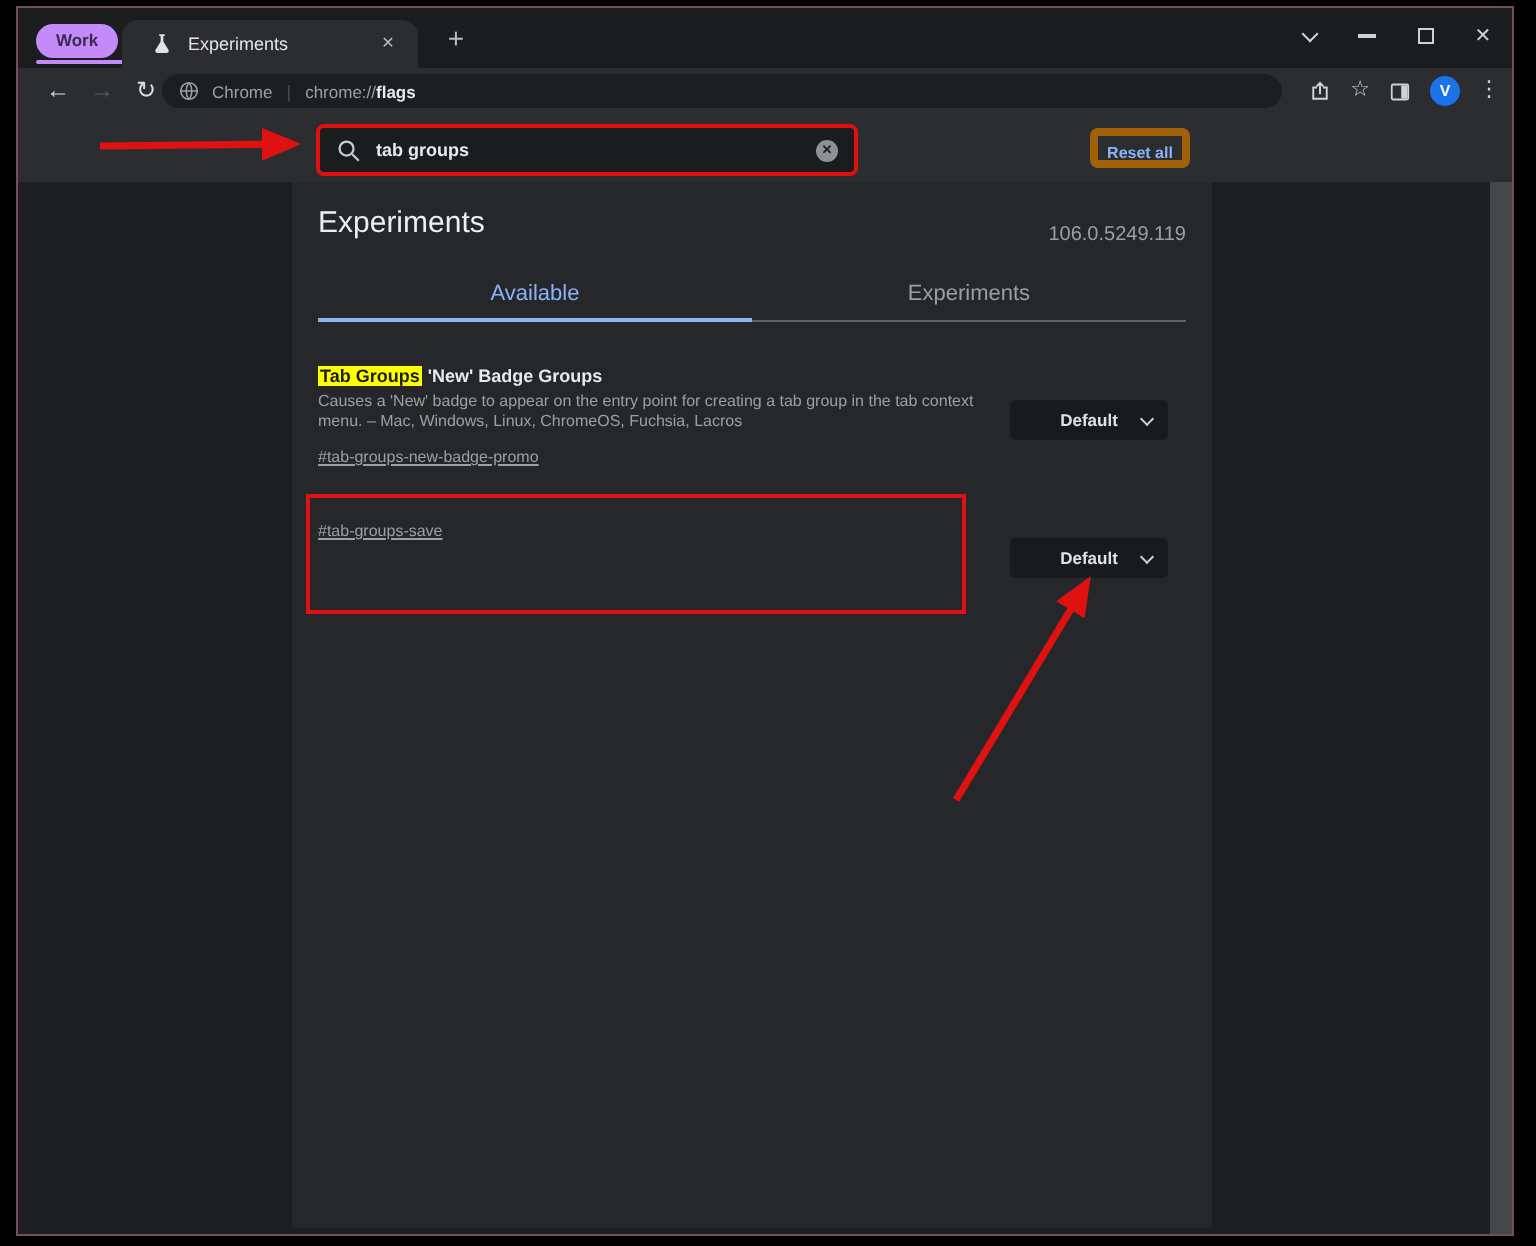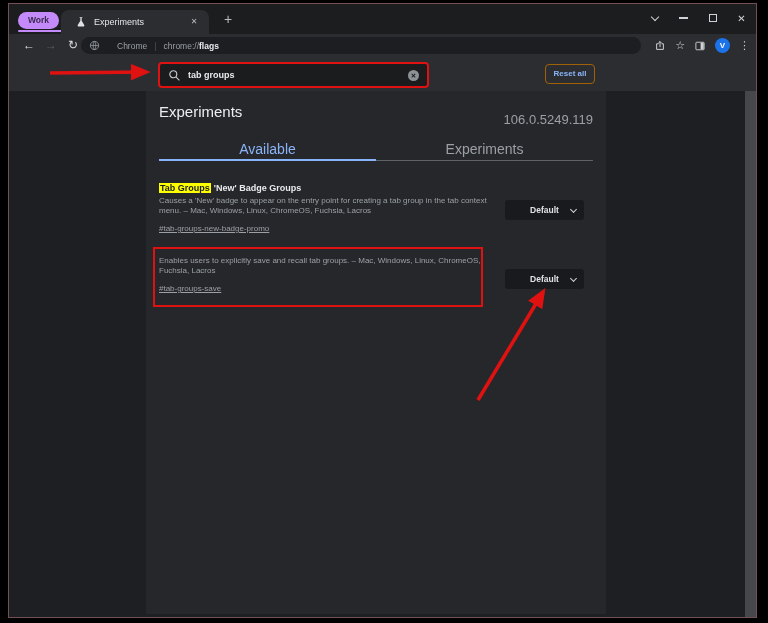--- a/index.html
+++ b/index.html
@@ -35,21 +35,21 @@
   .wc-close { font-size:10px; }
 
   
   .toolbar { position:absolute; left:0; top:30px; right:0; height:23px; background:#2c2d30; }
   .navbtn { position:absolute; top:0; width:20px; height:23px; text-align:center; line-height:23px;
             font-size:12px; color:#dadce0; }
   .navbtn.dim { color:#595d61; }
   .omnibox { position:absolute; left:72px; top:3px; height:17px; width:560px; border-radius:9px;
              background:#1d1e21; display:flex; align-items:center; padding:0 8px; }
   .omnibox .globe { width:11px; height:11px; margin-right:6px; flex:0 0 auto; }
-  .omni-host { font-size:8.5px; color:#9aa0a6;margin-left:11px; }
+  .omni-host { font-size:8.5px; color:#9aa0a6; }
   .omni-sep { font-size:9px; color:#4b4e52; margin:0 7px; }
   .omni-scheme { font-size:8.5px; color:#9aa0a6; }
   .omni-page { font-size:8.5px; color:#e8eaed; font-weight:bold; }
   .tb-right { position:absolute; right:6px; top:0; height:23px; display:flex; align-items:center; gap:9px; }
   .tb-ic { color:#cfd2d6; font-size:11px; line-height:23px; }
   .tb-svg { width:12px; height:12px; display:block; }
   .avatar { width:15px; height:15px; border-radius:50%; background:#1a73e8; color:#fff;
             font-size:8px; font-weight:bold; display:flex; align-items:center; justify-content:center; }
 
   
@@ -57,30 +57,30 @@
   .searchbox { position:absolute; left:149px; top:5px; width:271px; height:26px;
                background:#1b1c1e; border:2px solid #e01111; border-radius:4px;
                display:flex; align-items:center; padding:0 8px; }
   .searchbox svg { flex:0 0 auto; }
   .search-input { flex:1 1 auto; background:transparent; border:none; outline:none;
                   color:#e8eaed; font-size:9px; font-weight:bold; margin-left:7px;
                   font-family:"Liberation Sans", sans-serif; }
   .clear-btn { flex:0 0 auto; width:11px; height:11px; border-radius:50%; background:#8e9296;
                color:#1b1c1e; font-size:6.5px; line-height:11px; text-align:center; font-weight:bold; }
   .resetbtn { position:absolute; left:536px; top:7px; width:50px; height:20px;
-              border:1px solid #a16207; border-radius:4px; background:transparent;
+              border:4px solid #a16207; border-radius:4px; background:transparent;
               color:#8ab4f8; font-size:8px; font-weight:bold; line-height:18px; text-align:center; }
 
   
   .page { position:absolute; left:0; top:87px; right:0; bottom:0; background:#1e1f22; }
   .scrolltrack { position:absolute; right:0; top:0; width:11px; bottom:0; background:#46474b; }
   .panel { position:absolute; left:137px; top:0; width:460px; bottom:3px; background:#26272a; }
   .page-title { position:absolute; left:13px; top:12px; font-size:15px; font-weight:500; color:#eceff1; }
-  .version { position:absolute; right:13px; top:21px; font-size:13px; color:#9aa0a6; }
-  .seg-tab { position:absolute; top:50px; width:217px; text-align:center; font-size:14px; font-weight:500; }
+  .version { position:absolute; right:13px; top:21px; font-size:10px; color:#9aa0a6; }
+  .seg-tab { position:absolute; top:50px; width:217px; text-align:center; font-size:11px; font-weight:500; }
   .seg-available { left:13px; color:#8ab4f8; }
   .seg-unavailable { left:230px; color:#9aa0a6; }
   .seg-line-active { position:absolute; left:13px; top:68px; width:217px; height:2px; background:#8ab4f8; }
   .seg-line-idle { position:absolute; left:230px; top:69px; width:217px; height:1px; background:#5f6368; }
 
   .exp-row { position:absolute; left:13px; width:434px; }
   .row-1 { top:92px; }
   .row-2 { top:162px; }
   .exp-title { font-size:9px; font-weight:bold; color:#e8eaed; }
   .hl { background:#fdff00; color:#1c1d1f; padding:0 1px; }
@@ -196,21 +196,20 @@
           </div>
           <div class="exp-desc">Causes a 'New' badge to appear on the entry point for creating a tab group in the tab context menu. – Mac, Windows, Linux, ChromeOS, Fuchsia, Lacros</div>
           <a class="exp-link">#tab-groups-new-badge-promo</a>
         </div>
         <div class="exp-select sel-1">
           <span class="sel-label">Default</span>
           <span class="sel-chev"></span>
         </div>
 
         <div class="exp-row row-2">
-          <div class="exp-desc">Enables users to explicitly save and recall tab groups. – Mac, Windows, Linux, ChromeOS, Fuchsia, Lacros</div>
           <a class="exp-link">#tab-groups-save</a>
         </div>
         <div class="exp-select sel-2">
           <span class="sel-label">Default</span>
           <span class="sel-chev"></span>
         </div>
       </div>
     </div>
   </div>
 

